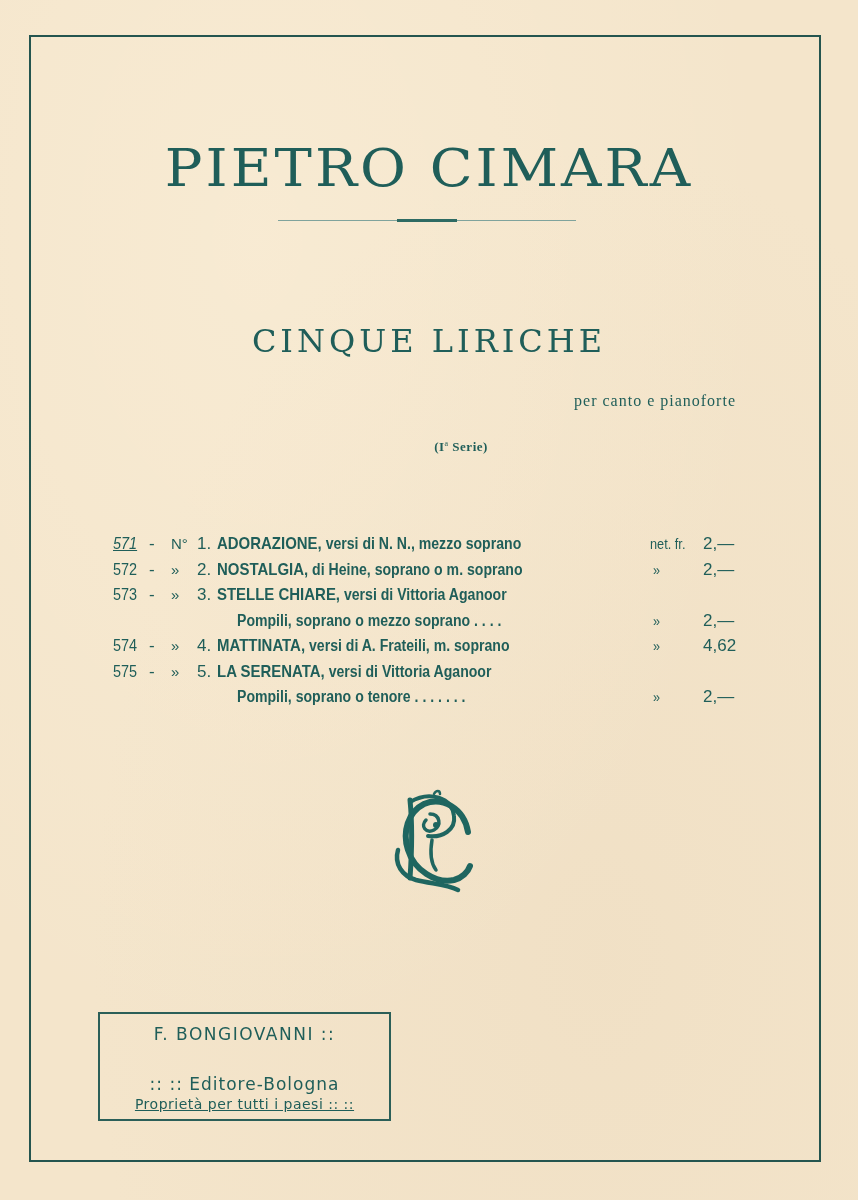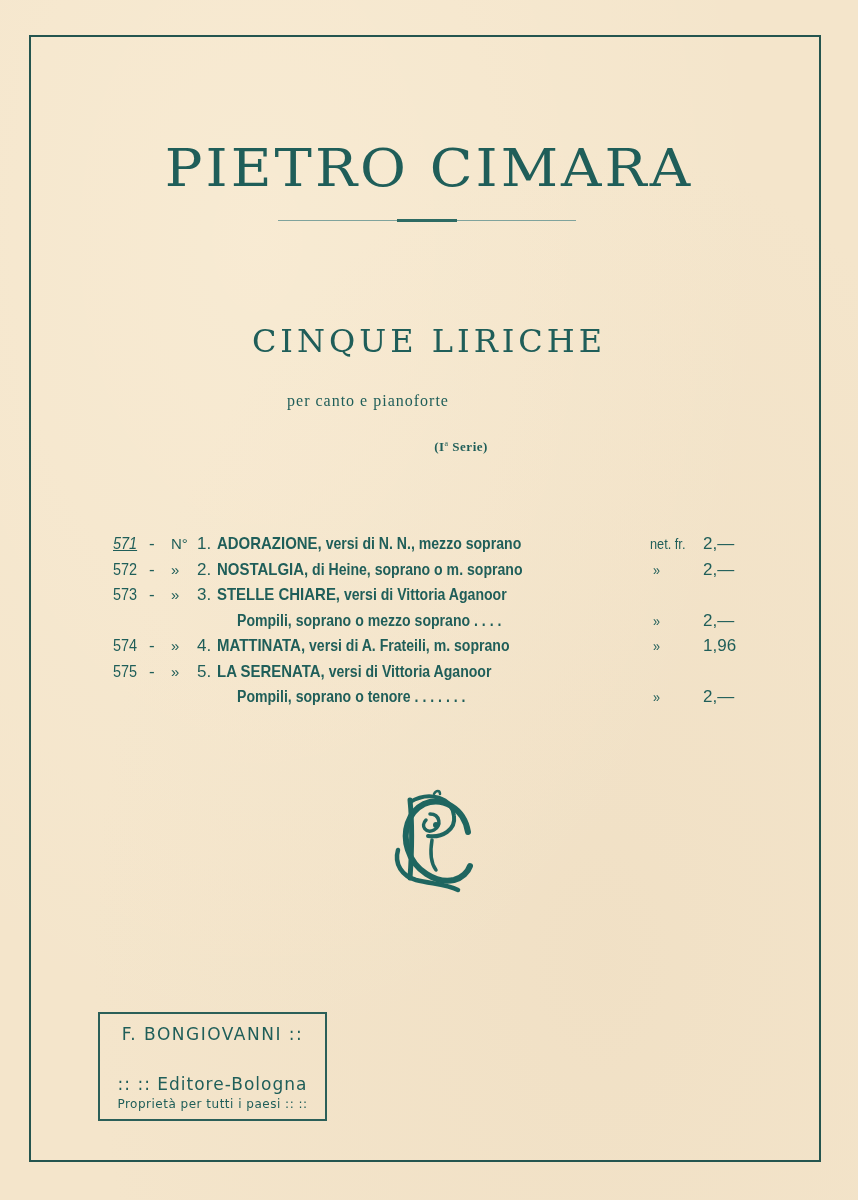--- a/index.html
+++ b/index.html
@@ -72,21 +72,21 @@
       font-size: 32px;
       letter-spacing: 4px;
       line-height: 46px;
       color: #1f5e59;
     }
     .subtitle {
       position: absolute;
       left: 0;
       width: 736px;
       top: 392px;
-      text-align: center;
+      text-align: right;
       font-family: "Liberation Serif", serif;
       font-size: 16px;
       letter-spacing: 1px;
       color: #1f5e59;
     }
     .series {
       position: absolute;
       left: 0;
       width: 858px;
       top: 439px;
@@ -178,44 +178,45 @@
       position: absolute;
       left: 380px;
       top: 780px;
       width: 100px;
       height: 115px;
     }
     .publisher {
       position: absolute;
       left: 98px;
       top: 1012px;
-      width: 229px;
+      width: 293px;
       height: 109px;
       box-sizing: border-box;
       border: 2px solid #2b5f58;
       text-align: center;
       font-family: "DejaVu Sans", sans-serif;
       color: #1f5e59;
     }
     .publisher .pub-name {
       margin-top: 9px;
       font-size: 17px;
       letter-spacing: 1.5px;
       line-height: 22px;
     }
     .publisher .pub-city {
       font-size: 17px;
       letter-spacing: 1px;
       line-height: 22px;
       margin-top: 28px;
     }
     .publisher .pub-rights, .publisher .pub-deposit {
-      font-size: 12px;
+      font-size: 14px;
       letter-spacing: 0.5px;
       line-height: 18px;
+      text-decoration: underline;
     }
   </style>
 </head>
 <body>
 
 <div class="paper-texture"></div>
 
 <div class="frame"></div>
 
 <div class="composer">PIETRO CIMARA</div>
@@ -261,21 +262,21 @@
     <span class="pricemark short">»</span>
     <span class="price">2,—</span>
   </div>
   <div class="row">
     <span class="num">574</span>
     <span class="dash">-</span>
     <span class="marker">»</span>
     <span class="idx">4.</span>
     <span class="desc"><b class="work">MATTINATA,</b><span class="rest"> versi di A. Frateili, m. soprano</span></span>
     <span class="pricemark short">»</span>
-    <span class="price">1,96</span>
+    <span class="price">4,62</span>
   </div>
   <div class="row">
     <span class="num">575</span>
     <span class="dash">-</span>
     <span class="marker">»</span>
     <span class="idx">5.</span>
     <span class="desc"><b class="work">LA SERENATA,</b><span class="rest"> versi di Vittoria Aganoor</span></span>
   </div>
   <div class="row">
     <span class="desc cont"><span class="rest">Pompili, soprano o tenore . . . . . . .</span></span>

